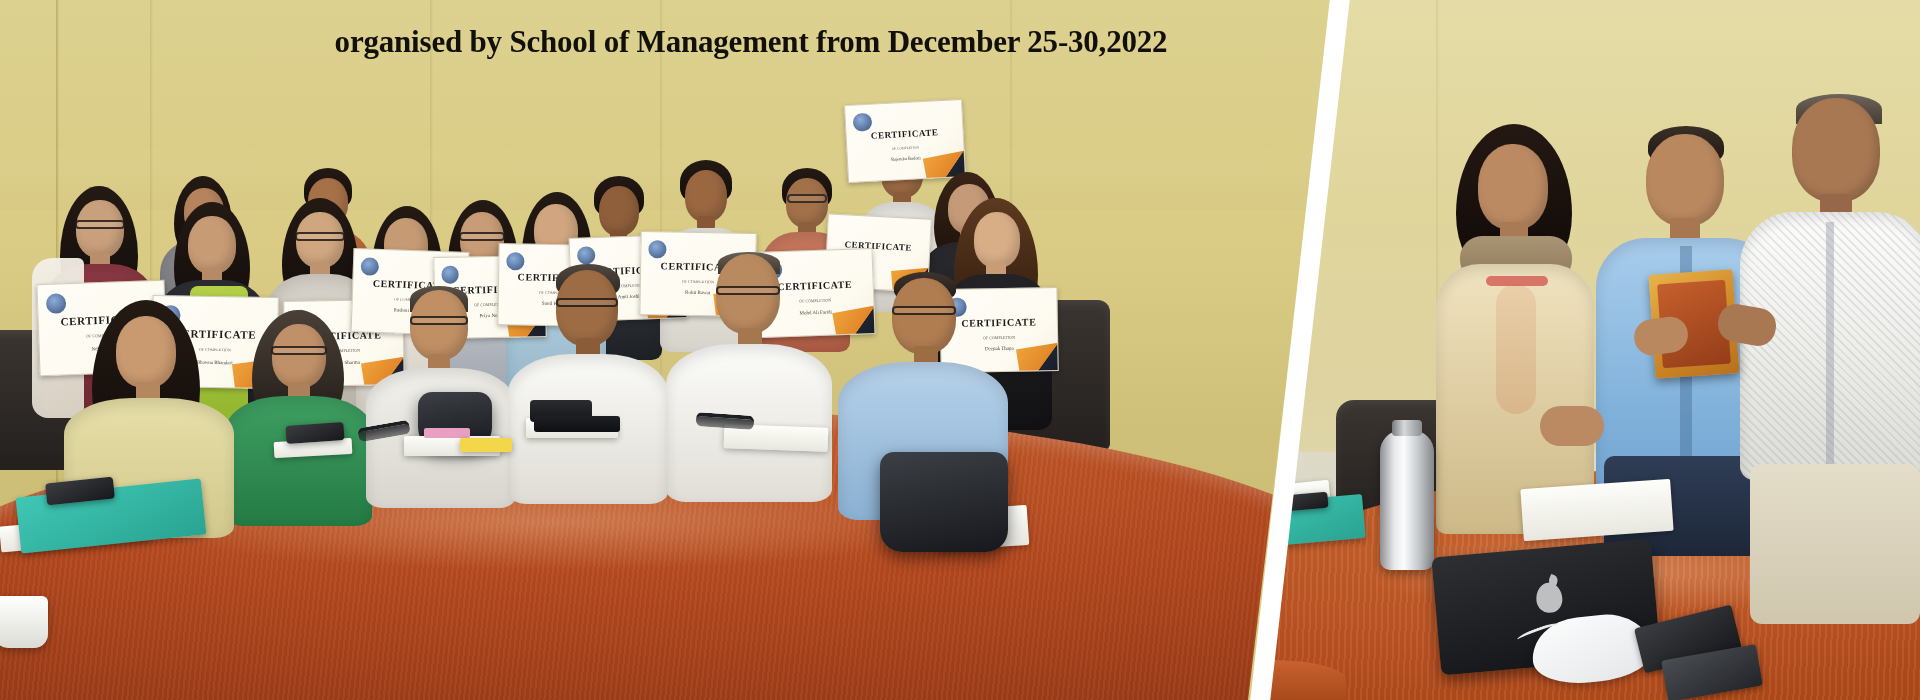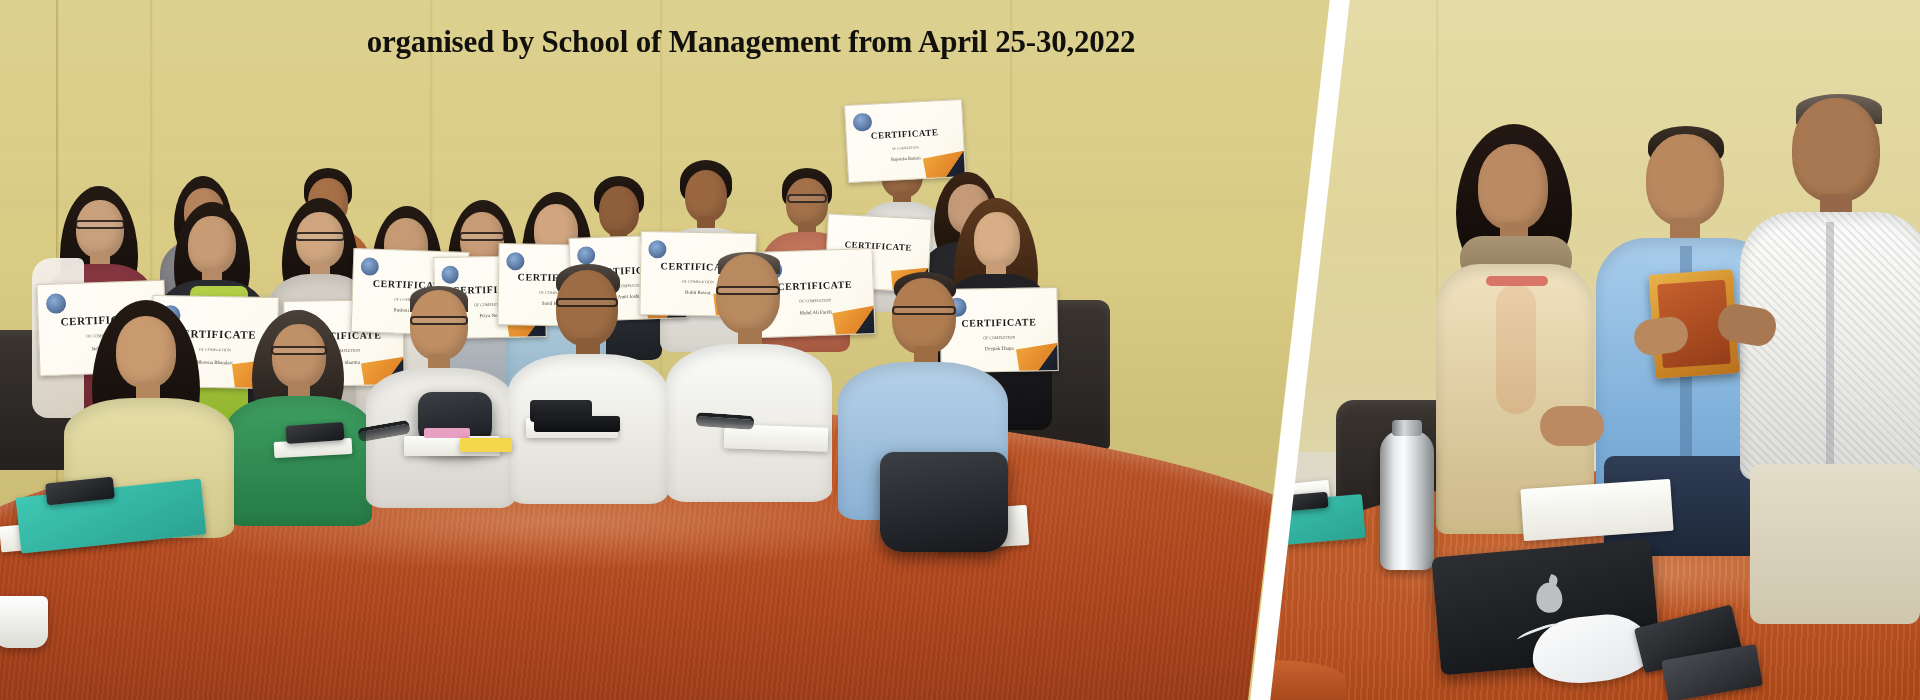--- a/index.html
+++ b/index.html
@@ -598,16 +598,16 @@
     <div style="position:absolute;left:276px;top:628px;width:44px;height:8px;border-top:3px solid #e8eaec;border-radius:50%;transform:rotate(-20deg);z-index:34;"></div>
 
     <div class="phone" style="left:398px;top:616px;width:100px;height:46px;transform:rotate(-14deg);z-index:33;"></div>
     <div class="phone" style="left:424px;top:652px;width:96px;height:42px;transform:rotate(-10deg);background:linear-gradient(160deg,#4a4d53,#222428);z-index:33;"></div>
     <div style="position:absolute;left:-44px;top:660px;width:150px;height:40px;background:linear-gradient(180deg,#c9622f,#a84a1c);border-radius:50% 50% 0 0;z-index:30;"></div>
   </div>
 
   <div class="divider"></div>
 
   <div class="title-block">
-    <div class="title-line l2">organised by School of Management from April 25-30,2022</div>
+    <div class="title-line l2">organised by School of Management from December 25-30,2022</div>
   </div>
 
 </div>
 
 </body></html>

